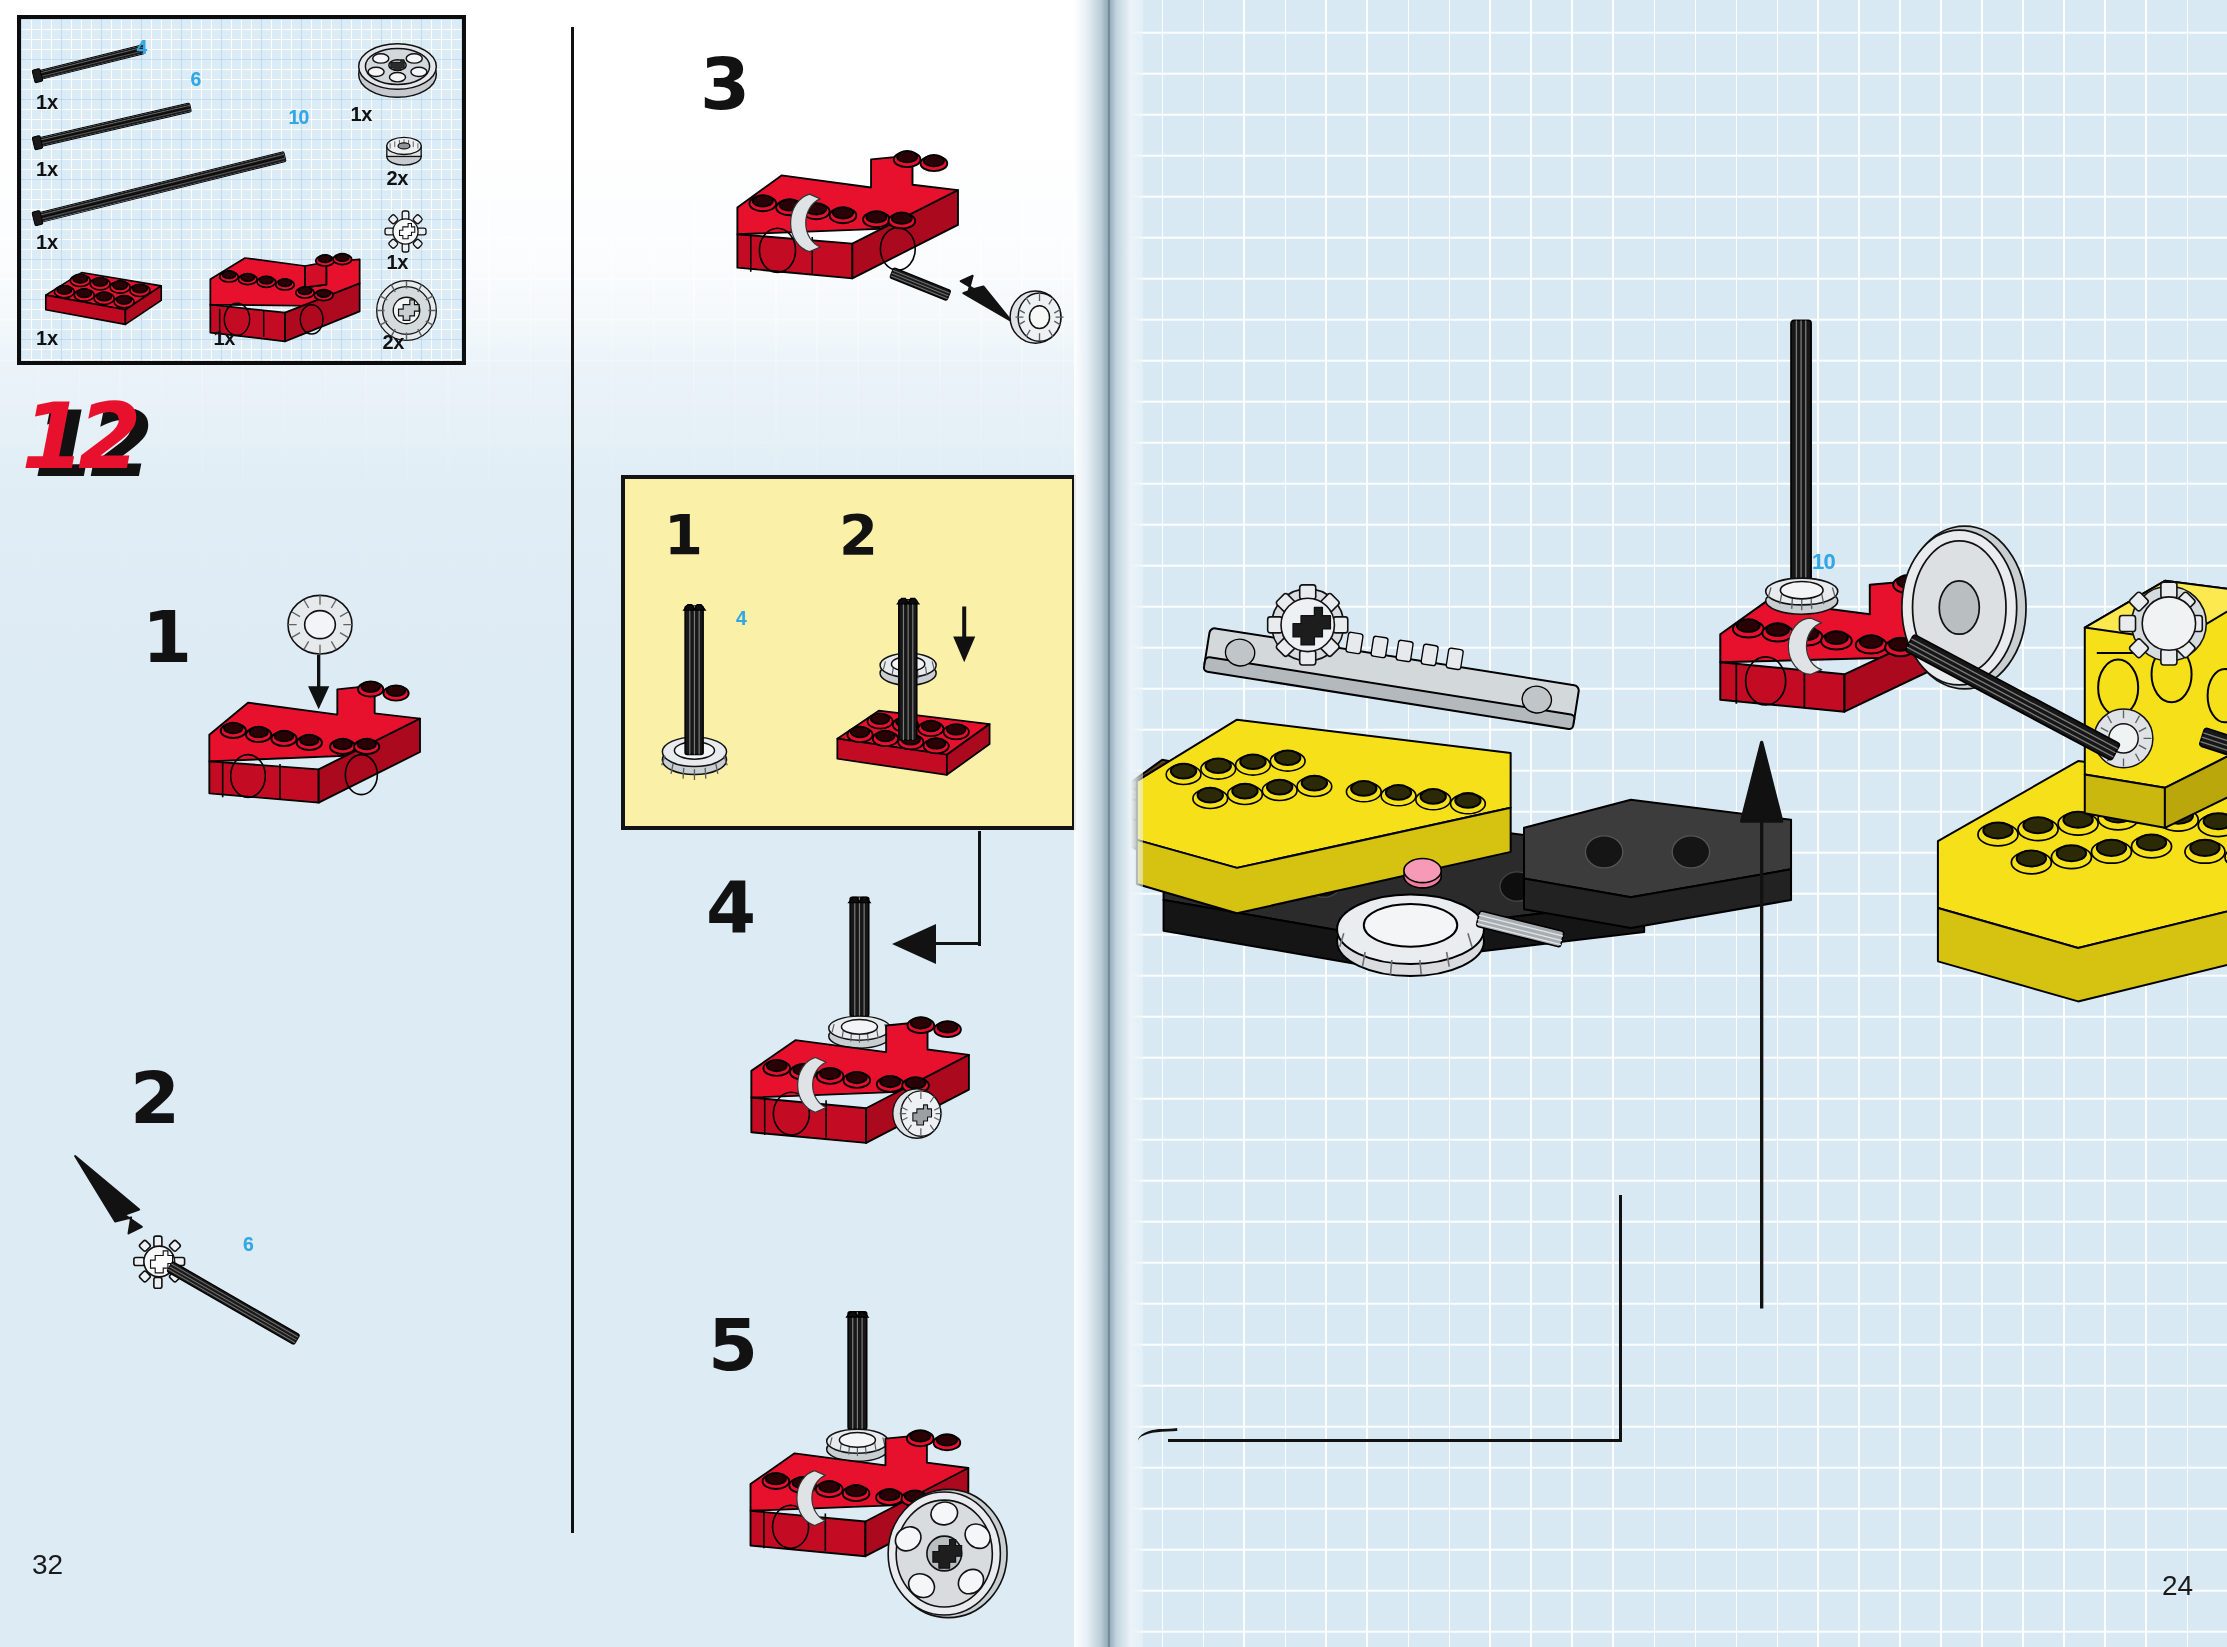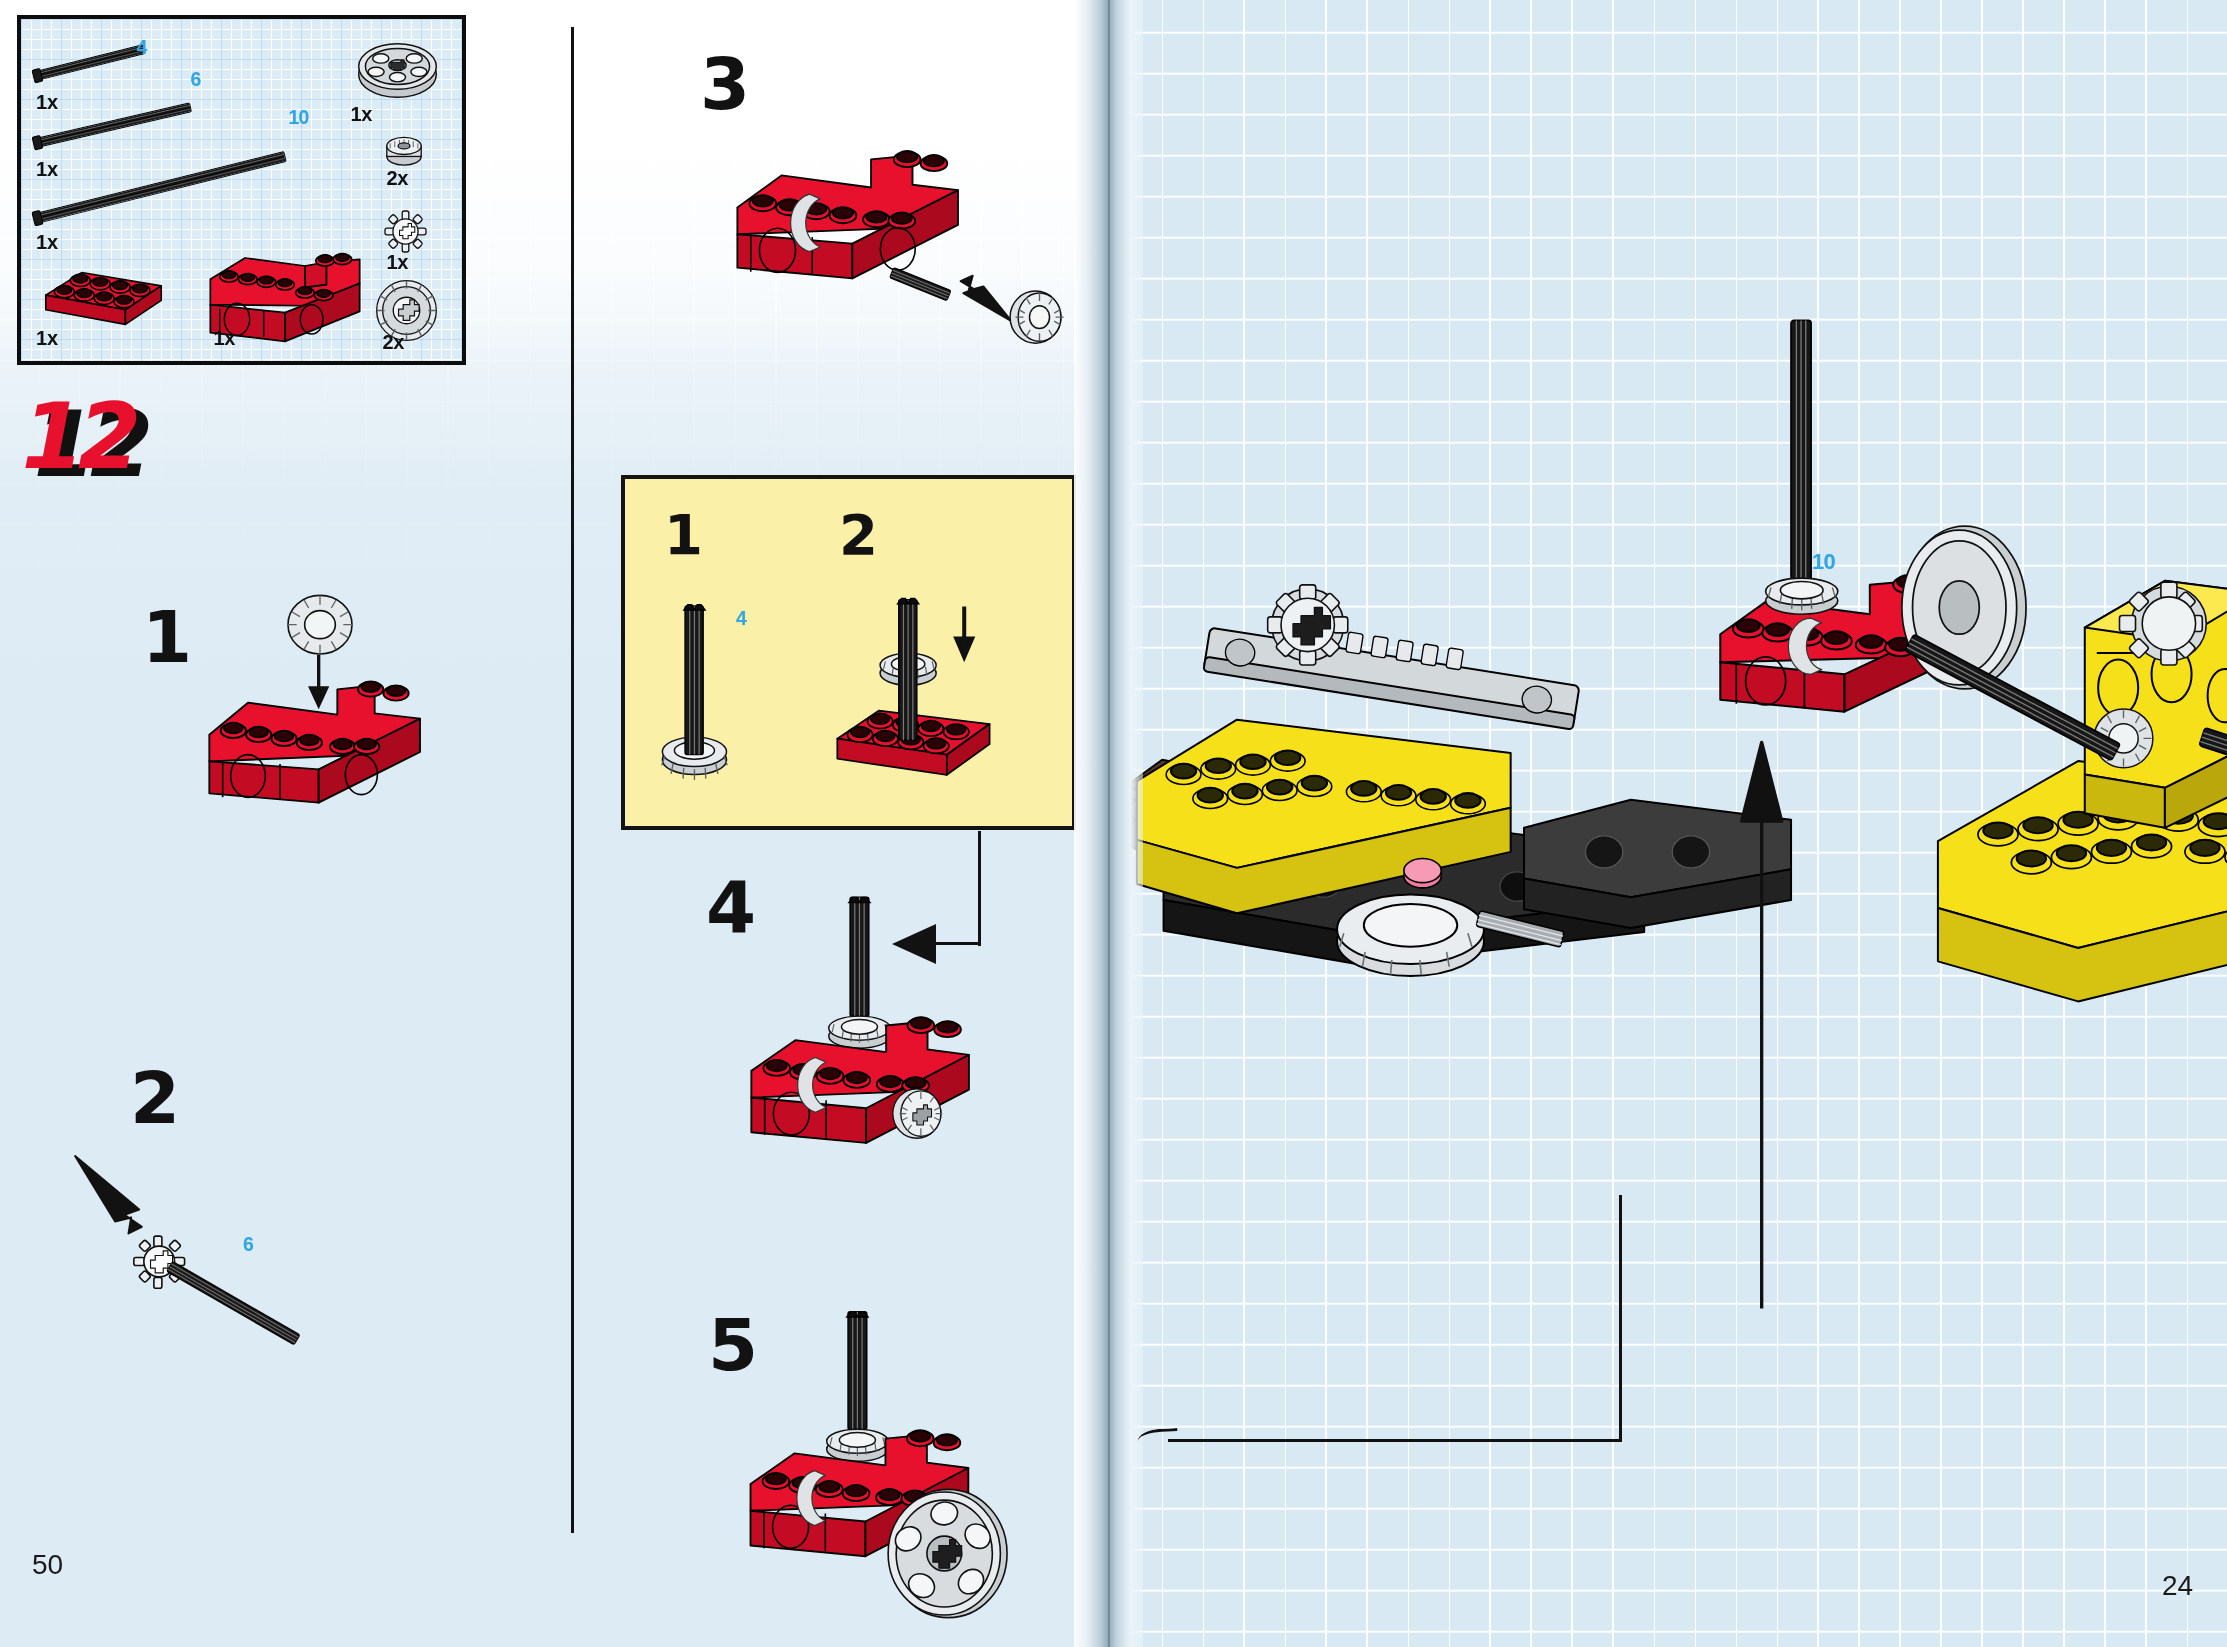--- a/index.html
+++ b/index.html
@@ -642,21 +642,21 @@
           <ellipse cx="126" cy="142" rx="20" ry="17" transform="rotate(-40 126 142)"></ellipse>
           <ellipse cx="52" cy="148" rx="20" ry="17" transform="rotate(30 52 148)"></ellipse>
           <ellipse cx="32" cy="78" rx="20" ry="17" transform="rotate(-35 32 78)"></ellipse>
         </g>
         <ellipse cx="86" cy="100" rx="26" ry="26" fill="#b9bec1"></ellipse>
         <path d="M78 88 h16 v-9 h9 v9 h9 v16 h-9 v9 h-9 v9 h-16 v-9 h-9 v-16 h9 z" fill="#1e1e1e" stroke-width="1.8"></path>
       </g>
     </svg>
   </div>
 
-  <div id="pagenum-left">50</div>
+  <div id="pagenum-left">32</div>
 </div>
 
 <div class="page" id="page-right">
   <div class="grid"></div>
 
   <div class="part" style="left:-588px;top:200px;">
     <svg width="1709" height="1002" viewBox="0 0 2560 1500">
       <g stroke="#000" stroke-width="3" stroke-linejoin="round">
 
         <g transform="translate(880,820)">

